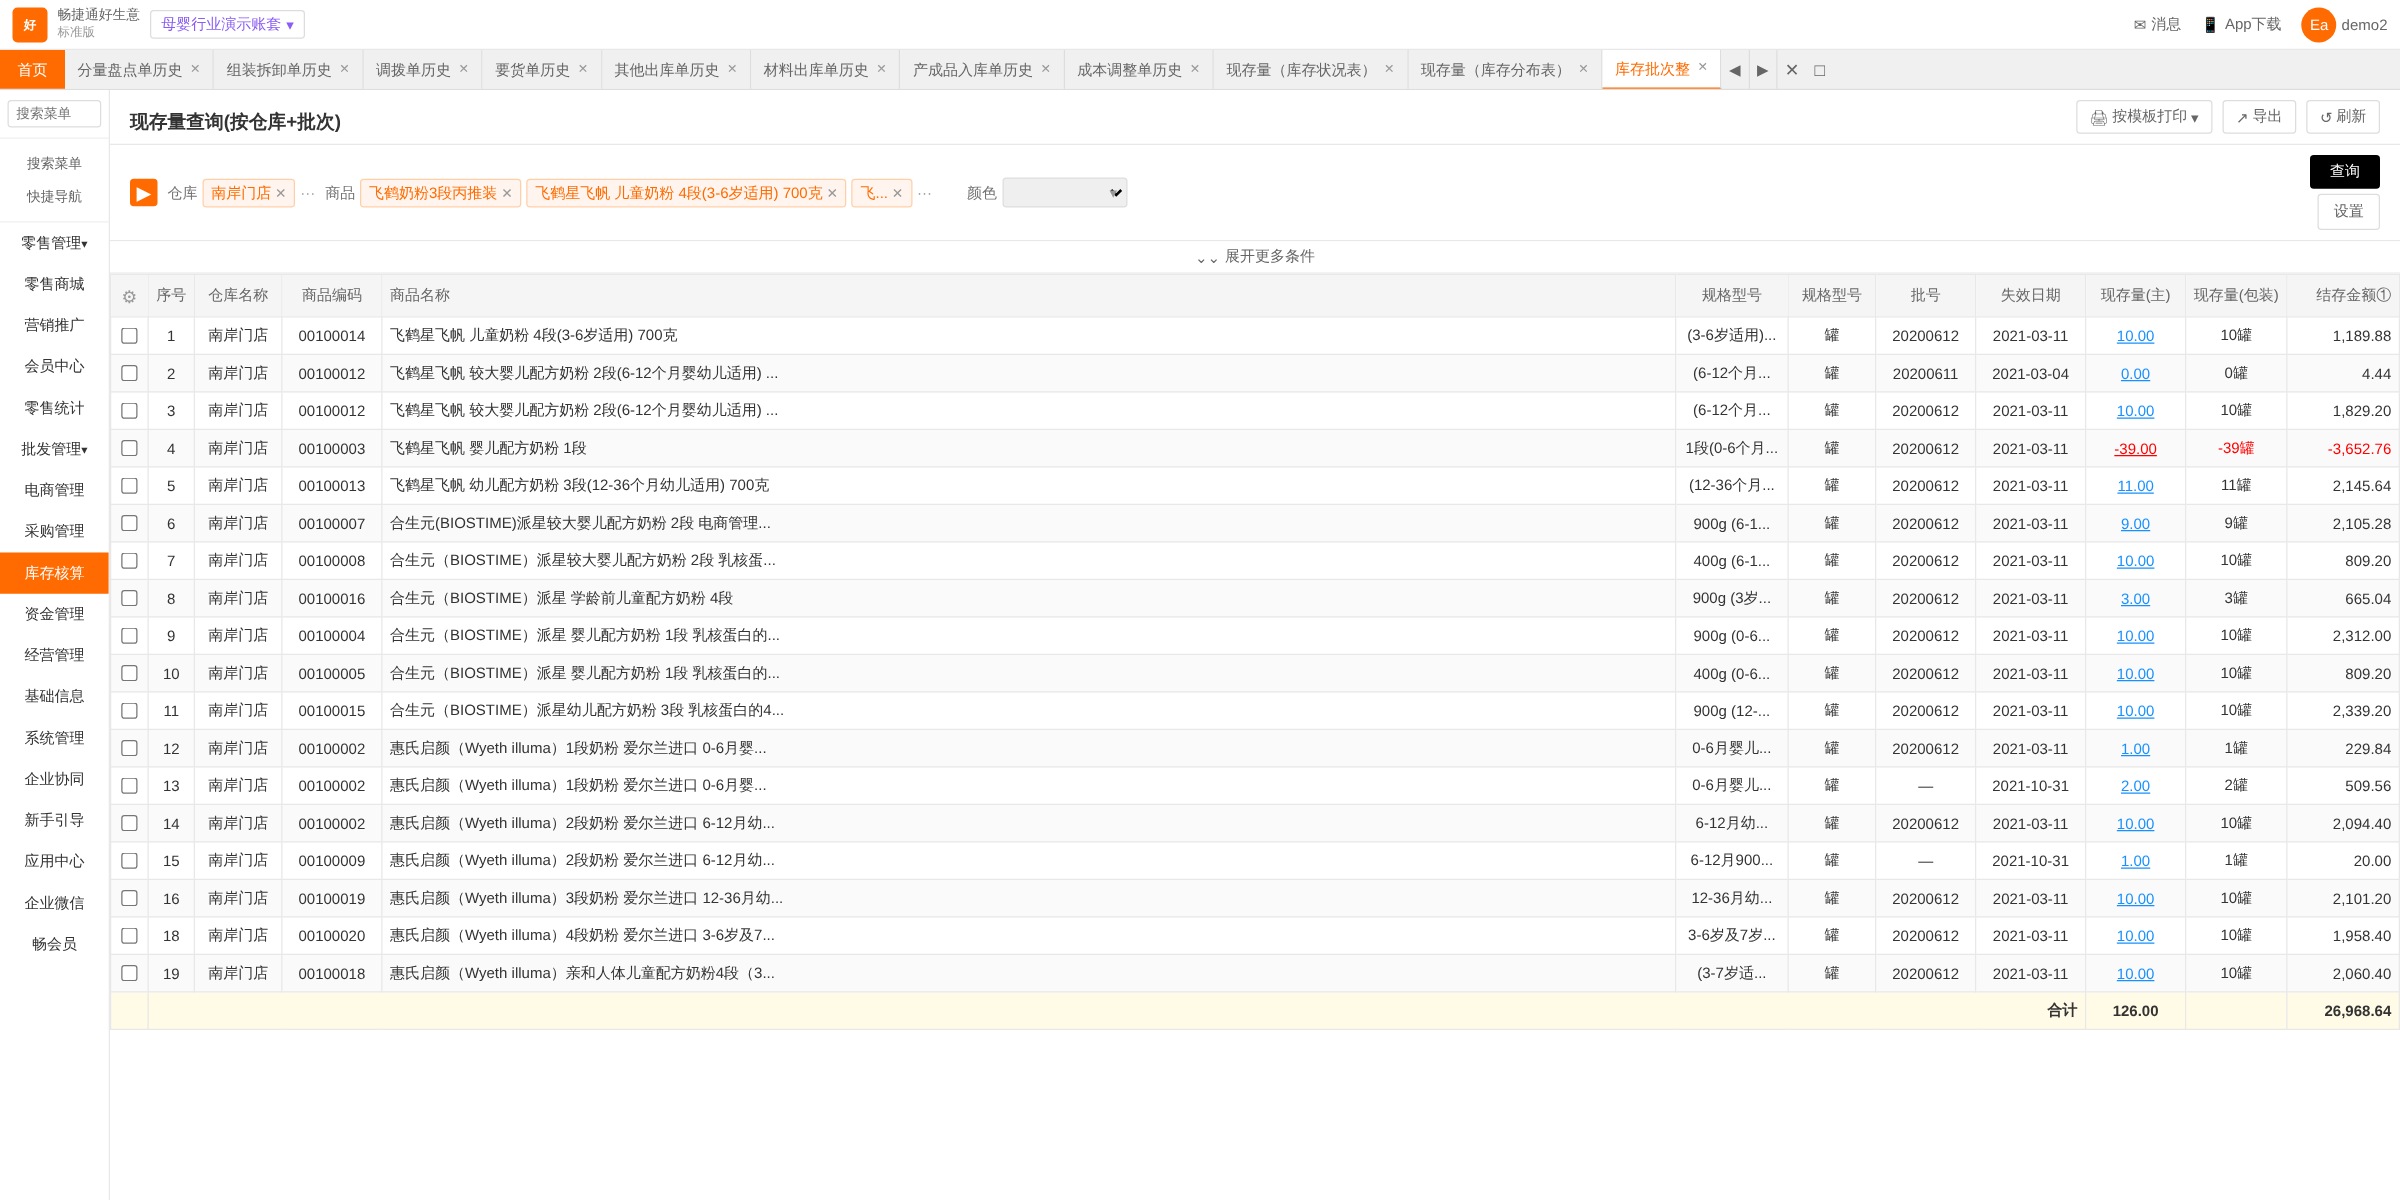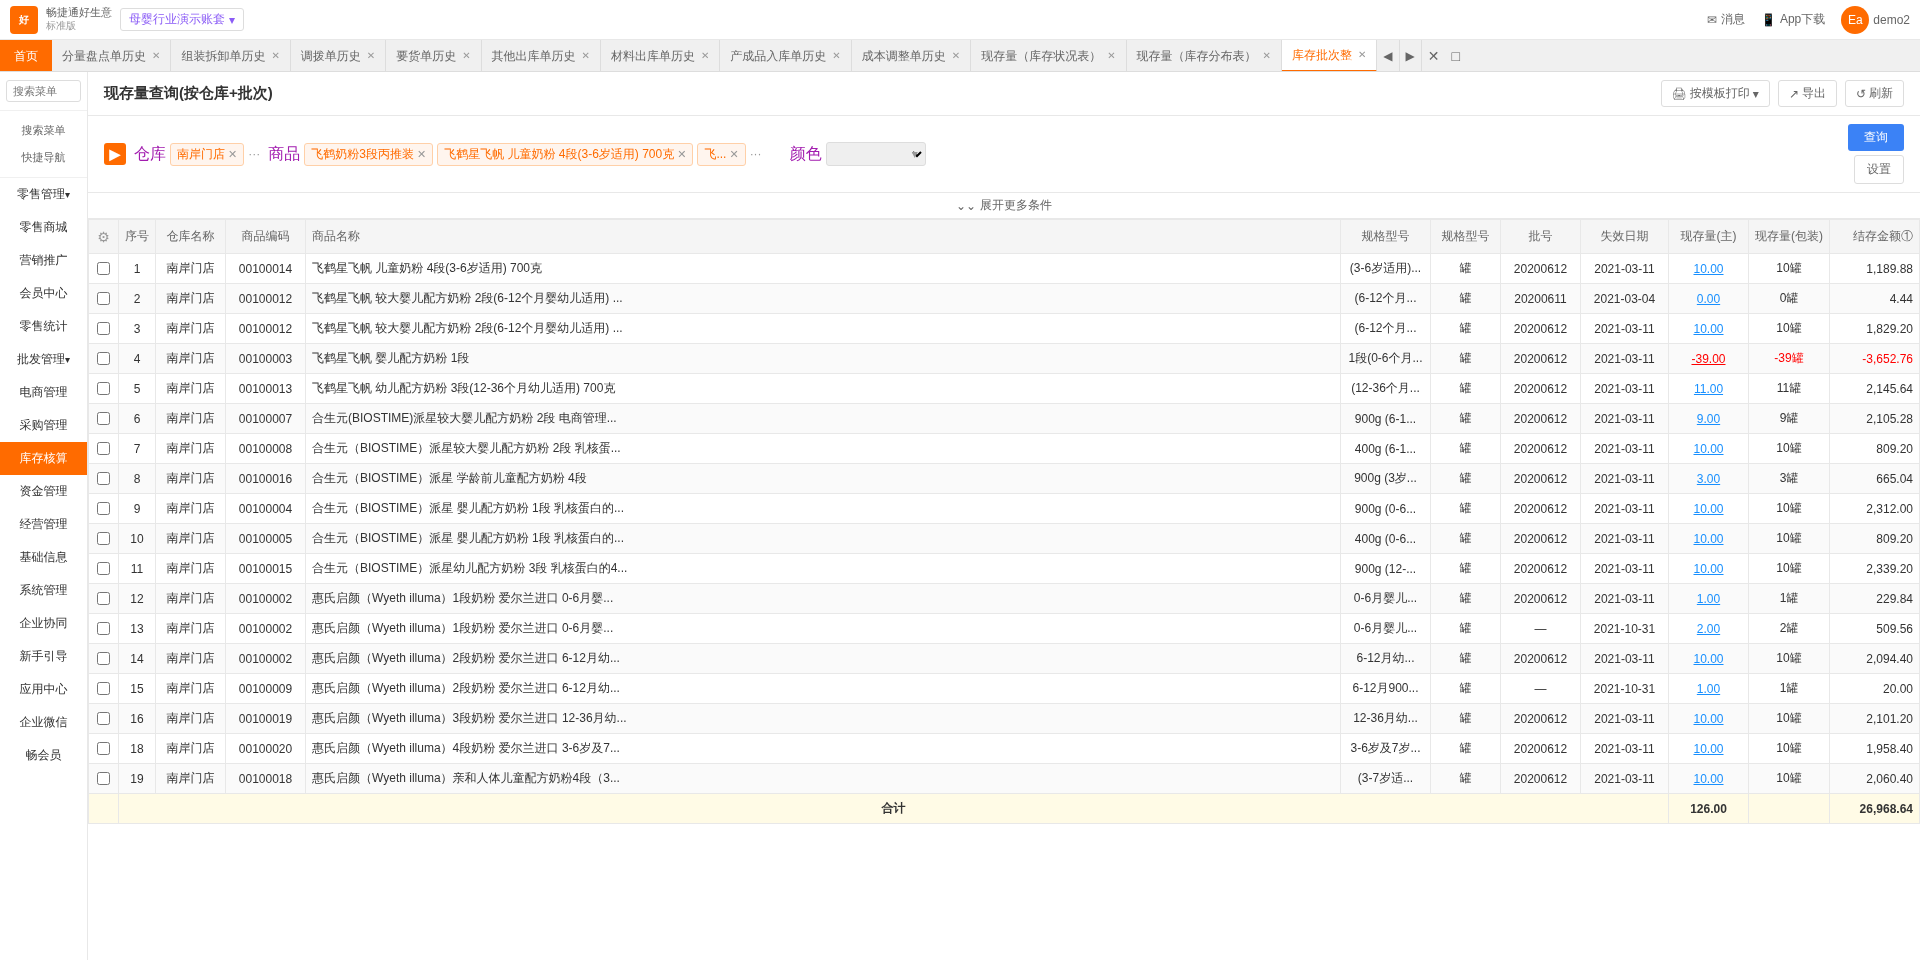--- a/index.html
+++ b/index.html
@@ -144,21 +144,21 @@
       flex-direction: column;
       overflow: hidden;
     }
 
     
     .page-header {
       background: #fff;
       padding: 8px 16px;
       border-bottom: 1px solid #e8e8e8;
       display: flex;
-      align-items: center;
+      align-items: flex-end;
       justify-content: space-between;
     }
     .page-title { font-size: 15px; font-weight: bold; color: #333; }
     .page-actions { display: flex; gap: 8px; align-items: center; }
     .btn-print {
       border: 1px solid #ddd; background: #fff; padding: 4px 10px; border-radius: 3px;
       cursor: pointer; font-size: 12px; color: #666; display: flex; align-items: center; gap: 3px;
     }
     .btn-export {
       border: 1px solid #ddd; background: #fff; padding: 4px 10px; border-radius: 3px;
@@ -180,30 +180,30 @@
       flex-wrap: wrap;
     }
     .filter-expand-btn {
       width: 22px; height: 22px; background: #ff6b00; color: #fff;
       border-radius: 3px; display: flex; align-items: center; justify-content: center;
       cursor: pointer; font-size: 14px; font-weight: bold;
     }
     .filter-group {
       display: flex; align-items: center; gap: 4px;
     }
-    .filter-label { font-size: 16px; color: #a21caf; }
+    .filter-label { font-size: 12px; color: #737373; }
     .filter-tag {
       display: flex; align-items: center; gap: 3px;
       background: #fff5ee; border: 1px solid #ffd0a8;
       padding: 2px 6px; border-radius: 3px; font-size: 12px; color: #ff6b00;
     }
     .filter-tag .tag-close { cursor: pointer; font-size: 11px; color: #999; }
     .filter-more { font-size: 12px; color: #999; cursor: pointer; }
     .btn-query {
-      background: #3b82f6; color: #fff; border: none;
+      background: #000000; color: #fff; border: none;
       padding: 5px 16px; border-radius: 3px; cursor: pointer; font-size: 12px;
     }
     .btn-setting {
       background: #fff; color: #666; border: 1px solid #ddd;
       padding: 5px 12px; border-radius: 3px; cursor: pointer; font-size: 12px;
     }
 
     
     .table-wrapper {
       flex: 1;
@@ -869,21 +869,21 @@
     <td class="col-batch">20200612</td>
     <td class="col-expire">2021-03-11</td>
     <td class="col-stock-main">
       <span class="td-link">10.00</span>
     </td>
     <td class="col-stock-pkg">10罐</td>
     <td class="col-balance td-right">2,060.40</td>
   </tr>
             <tr class="summary-row">
   <td></td>
-  <td colspan="8" style="text-align:center;margin-left:24px;">合计</td>
+  <td colspan="8" style="text-align:right;margin-left:24px;">合计</td>
   <td>126.00</td>
   <td></td>
   <td class="td-right">26,968.64</td>
 </tr>
           </tbody>
       </table>
     </div>
   </div>
 </div>
 

